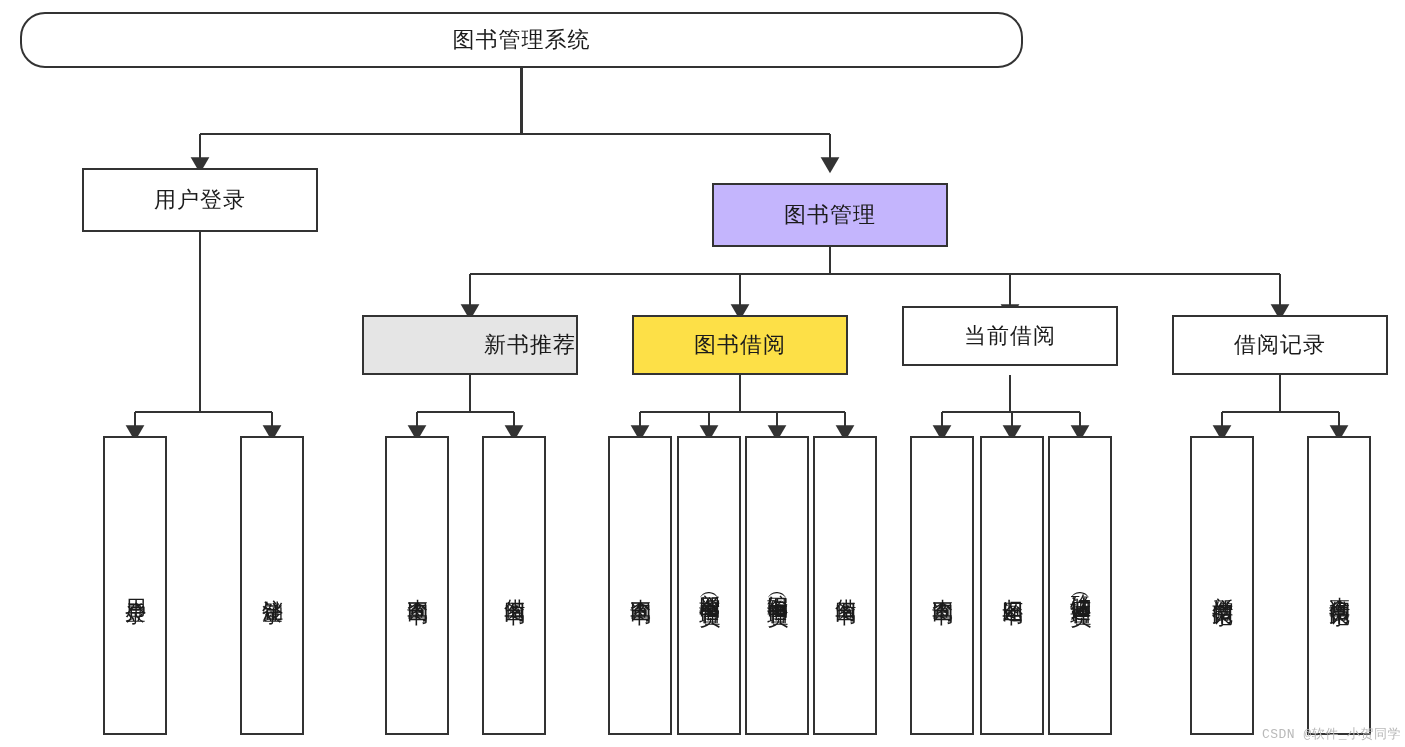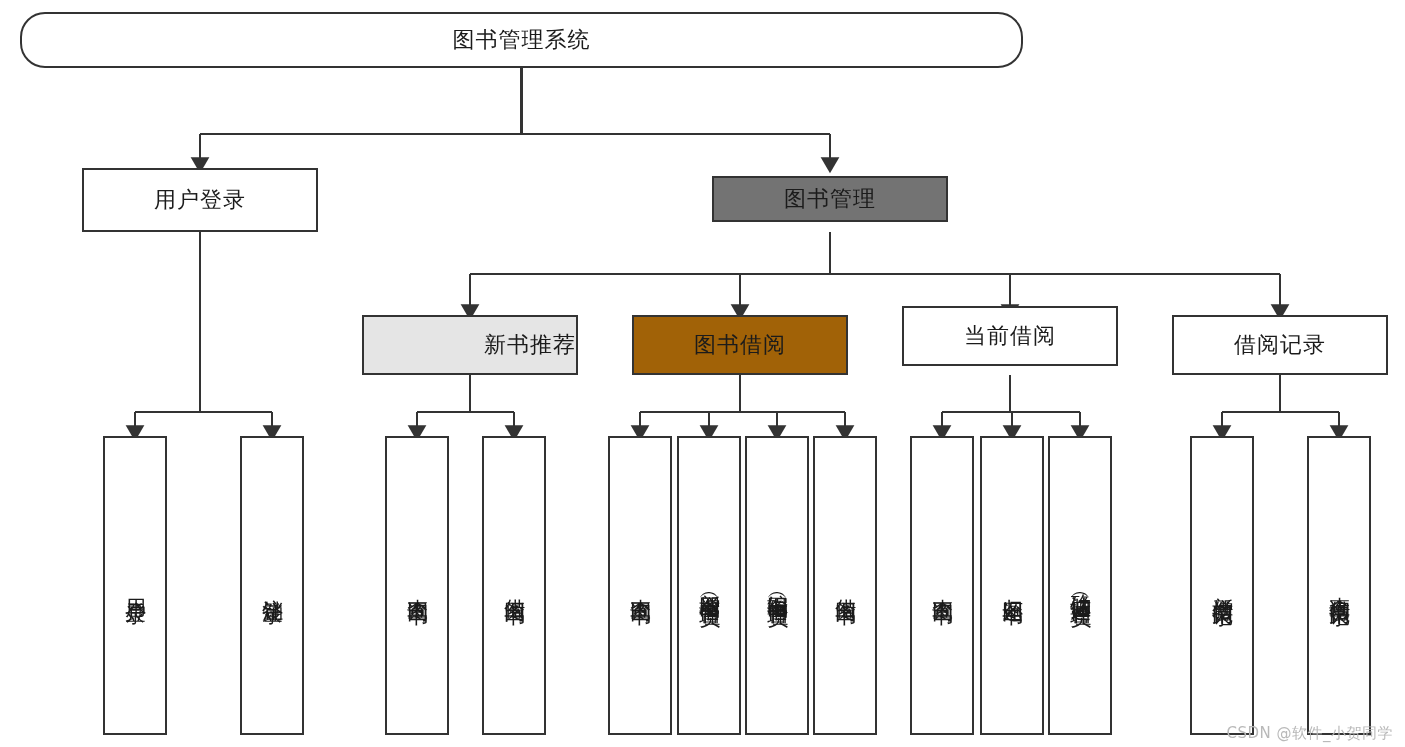--- a/index.html
+++ b/index.html
@@ -48,26 +48,27 @@
   #connector-layer {
     position: absolute;
     left: 0;
     top: 0;
     width: 1405px;
     height: 747px;
     pointer-events: none;
   }
   .watermark {
     position: absolute;
-    right: 12px;
+    right: 4px;
     bottom: 4px;
-    font-size: 15px;
+    font-size: 13px;
     color: #b9b9b9;
     letter-spacing: 0.5px;
     white-space: nowrap;
+    font-family: Liberation Mono, monospace;
   }
 </style>
 </head>
 <body>
 
 <div id="diagram-root">
   <svg id="connector-layer" viewBox="0 0 1405 747" width="1405" height="747" xmlns="http://www.w3.org/2000/svg">
     <defs>
       <marker id="arrowhead" markerWidth="9" markerHeight="9" refX="3.2" refY="4.5" orient="auto" markerUnits="strokeWidth">
         <path d="M0,0.6 L6.6,4.5 L0,8.4 z" fill="#333333"></path>
@@ -109,27 +110,27 @@
         <line x1="1339" y1="412" x2="1339" y2="433" stroke="#333333" stroke-width="2.4" shape-rendering="crispEdges" marker-end="url(#arrowhead)"></line>
       </g>
   </svg>
   <div id="nodes-layer">
       <div class="node-box" style="left: 20px; top: 12px; width: 1003px; height: 56px; border-color: rgb(51, 51, 51); background: rgb(255, 255, 255); border-radius: 25px;">
         <span class="node-label-h" style="color: rgb(27, 27, 27);">图书管理系统</span>
       </div>
       <div class="node-box" style="left: 82px; top: 168px; width: 236px; height: 64px; border-color: rgb(51, 51, 51); background: rgb(255, 255, 255);">
         <span class="node-label-h" style="color: rgb(27, 27, 27);">用户登录</span>
       </div>
-      <div class="node-box" style="left: 712px; top: 176px; width: 236px; height: 46px; border-color: rgb(51, 51, 51); background: #737373;">
+      <div class="node-box" style="left: 712px; top: 183px; width: 236px; height: 64px; border-color: rgb(51, 51, 51); background: #c4b5fd;">
         <span class="node-label-h" style="color: rgb(27, 27, 27);">图书管理</span>
       </div>
       <div class="node-box" style="left: 362px; top: 315px; width: 216px; height: 60px; border-color: rgb(51, 51, 51); background: #e5e5e5; justify-content: flex-end;">
         <span class="node-label-h" style="color: rgb(27, 27, 27);">新书推荐</span>
       </div>
-      <div class="node-box" style="left: 632px; top: 315px; width: 216px; height: 60px; border-color: rgb(51, 51, 51); background: #a16207;">
+      <div class="node-box" style="left: 632px; top: 315px; width: 216px; height: 60px; border-color: rgb(51, 51, 51); background: #fde047;">
         <span class="node-label-h" style="color: rgb(27, 27, 27);">图书借阅</span>
       </div>
       <div class="node-box" style="left: 902px; top: 306px; width: 216px; height: 60px; border-color: rgb(51, 51, 51); background: rgb(255, 255, 255);">
         <span class="node-label-h" style="color: rgb(27, 27, 27);">当前借阅</span>
       </div>
       <div class="node-box" style="left: 1172px; top: 315px; width: 216px; height: 60px; border-color: rgb(51, 51, 51); background: rgb(255, 255, 255); align-items: center;">
         <span class="node-label-h" style="color: rgb(27, 27, 27);">借阅记录</span>
       </div>
       <div class="node-box" style="left: 103px; top: 436px; width: 64px; height: 299px; border-color: rgb(51, 51, 51); background: rgb(255, 255, 255);">
         <span class="node-label-v" style="color: rgb(27, 27, 27);">用户登录</span>

